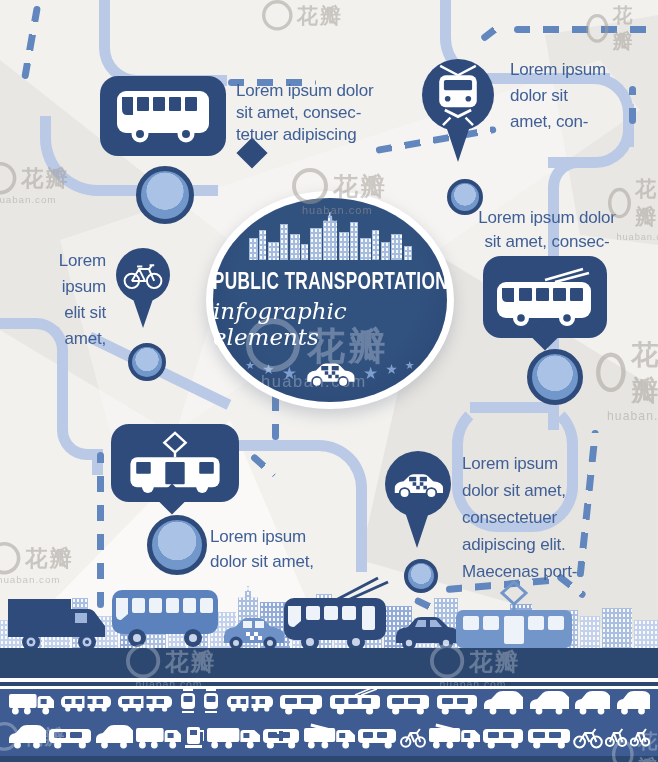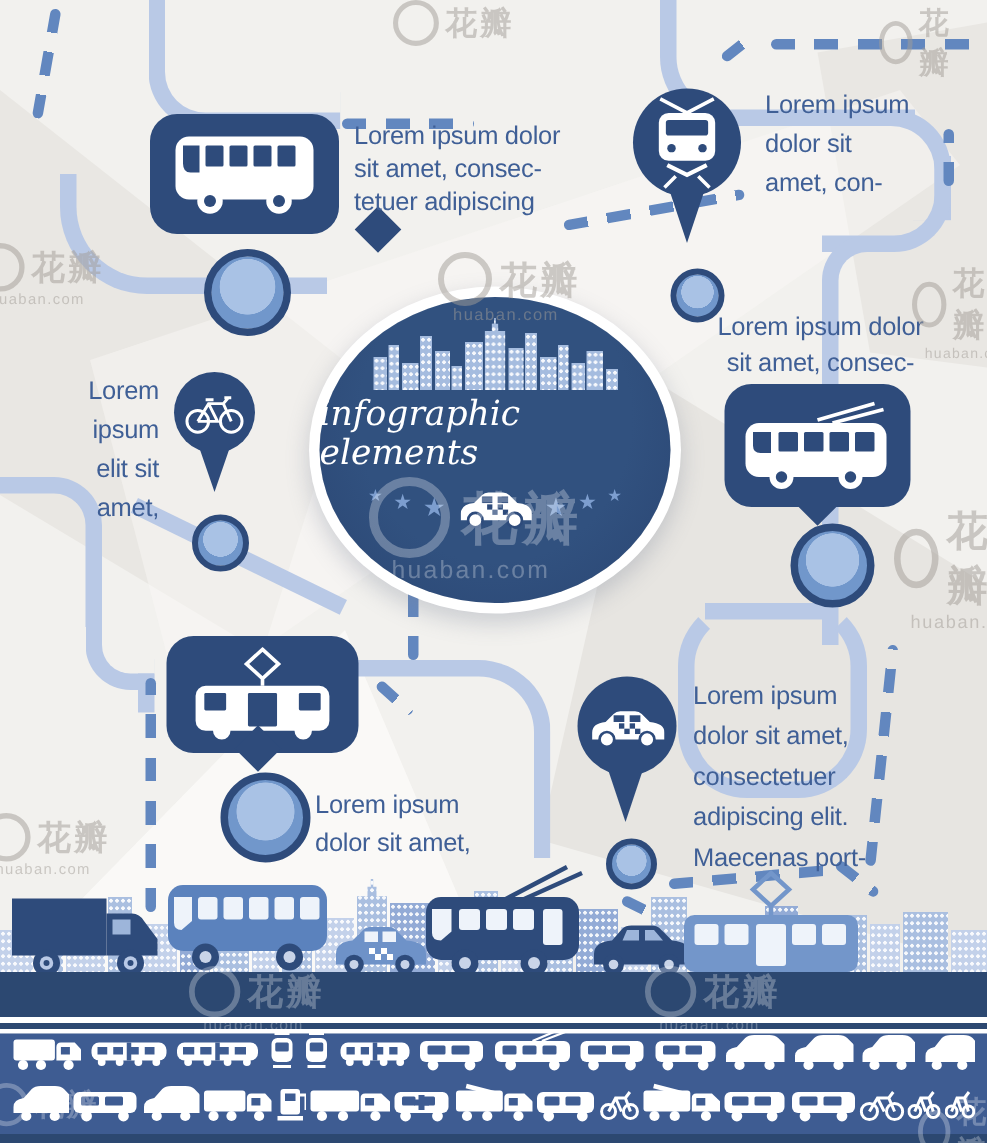--- a/index.html
+++ b/index.html
@@ -171,20 +171,23 @@
         <div class="bld" style="width:12px;height:32px;background-color:#a5bcdf;flex:none;"></div>
         <div class="bld tower" style="width:14px;height:48px;background-color:#a5bcdf;flex:none;"></div>
         <div class="bld" style="width:10px;height:28px;background-color:#a5bcdf;flex:none;"></div>
         <div class="bld" style="width:8px;height:38px;background-color:#a5bcdf;flex:none;"></div>
         <div class="bld" style="width:11px;height:22px;background-color:#a5bcdf;flex:none;"></div>
         <div class="bld" style="width:7px;height:30px;background-color:#a5bcdf;flex:none;"></div>
         <div class="bld" style="width:9px;height:18px;background-color:#a5bcdf;flex:none;"></div>
         <div class="bld" style="width:11px;height:26px;background-color:#a5bcdf;flex:none;"></div>
         <div class="bld" style="width:8px;height:14px;background-color:#a5bcdf;flex:none;"></div>
       </div>
+    <div class="badge-title">
+      <span>PUBLIC TRANSPORTATION</span>
+    </div>
     <div class="badge-sub">infographic elements</div>
     <div class="badge-stars">
       <span class="s1">★</span>
       <span class="s2">★</span>
       <span class="s3">★</span>
       <svg width="52" height="28" viewBox="0 0 56 32">
         <path d="M2 21 q0-7 10-8 l6-6 q2-2 5-2 h11 q3 0 5 2 l6 6 q11 1 11 8 v5 H2 z" fill="#fff"></path>
         <rect x="18" y="8" width="8" height="5" fill="#2e4b7b"></rect>
           <rect x="30" y="8" width="8" height="5" fill="#2e4b7b"></rect>
         <rect x="22" y="14" width="4" height="4" fill="#2e4b7b"></rect>

